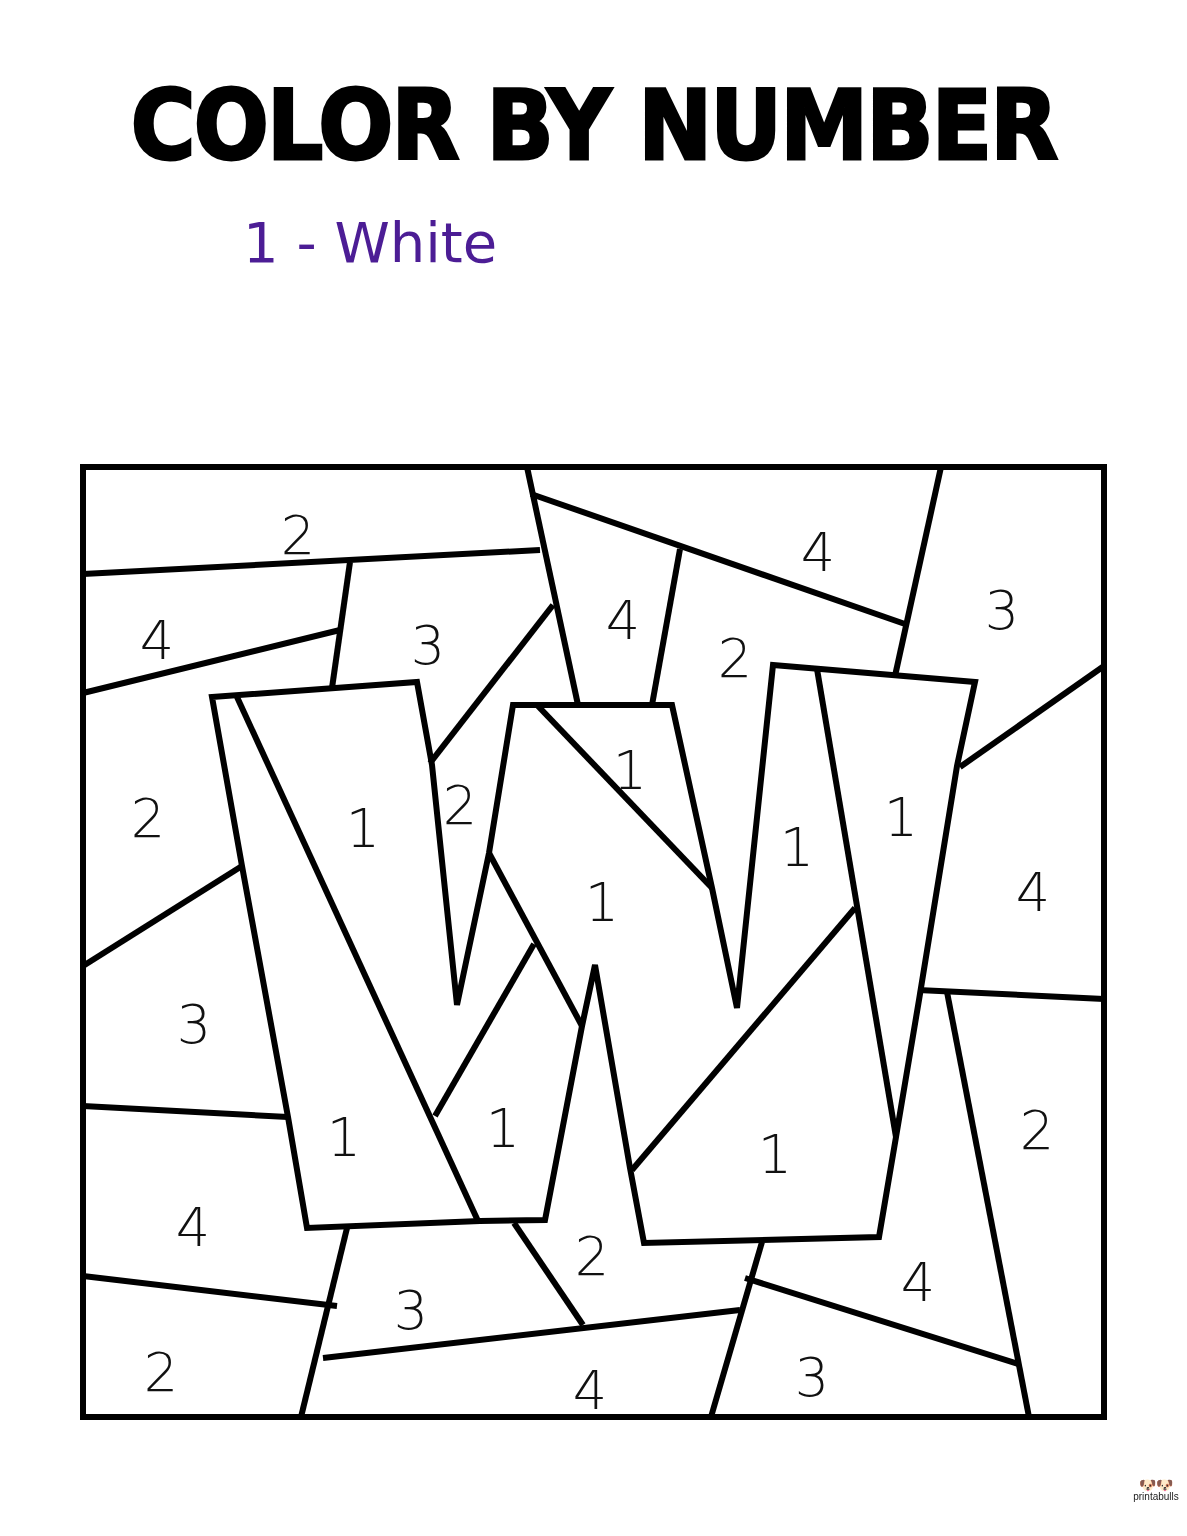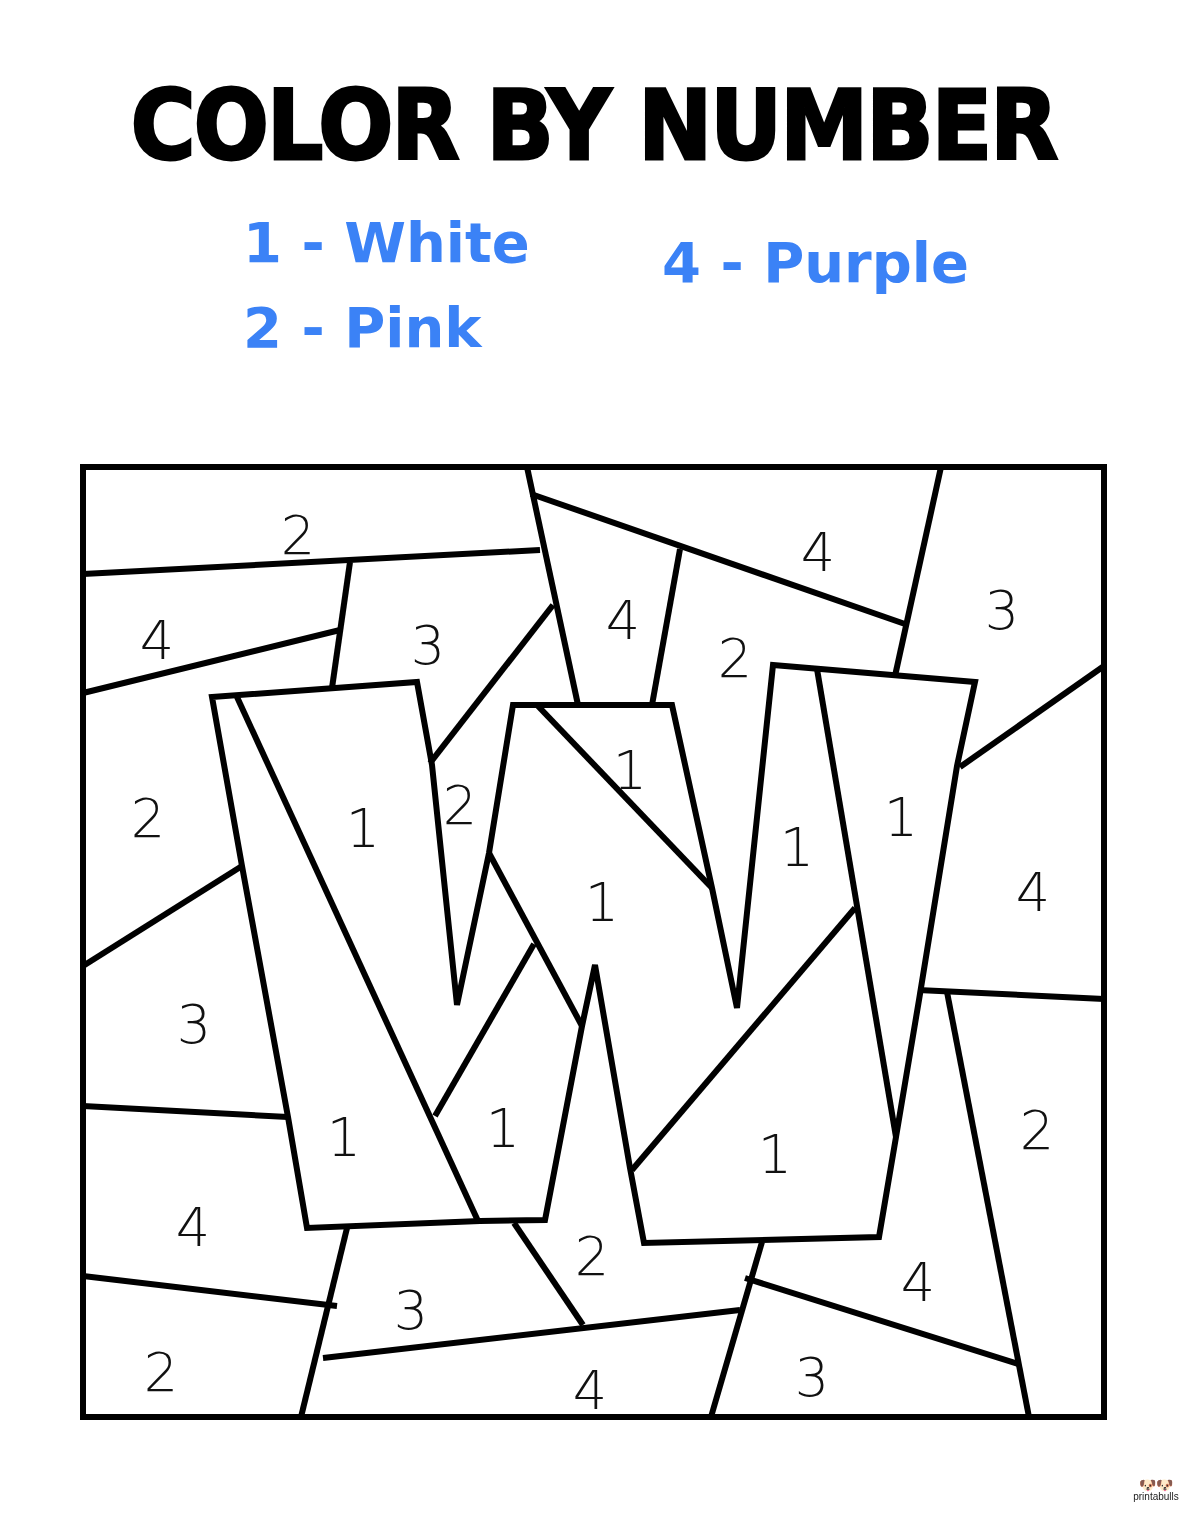--- a/index.html
+++ b/index.html
@@ -3,39 +3,37 @@
   <meta charset="utf-8">
   <style>
     html, body { margin: 0; padding: 0; background: #ffffff; }
     body { width: 1187px; height: 1536px; position: relative; overflow: hidden; font-family: "Liberation Sans", sans-serif; }
     .title {
       position: absolute; left: 0; width: 1187px; top: 70px; text-align: center;
       font-family: "DejaVu Sans", sans-serif; font-weight: 900; font-size: 96px; letter-spacing: -2px;
       color: #000; transform: scaleX(0.92); transform-origin: center;
       -webkit-text-stroke: 3px #000;
     }
-    .legend { position: absolute; font-family: "DejaVu Sans", sans-serif; font-weight: 700; font-size: 56px; color: #3b82f6; }
+    .legend { position: absolute; font-family: "DejaVu Sans", sans-serif; font-weight: 400; font-size: 56px; color: #4c1d95; }
     .legend span { display: block; white-space: nowrap; }
     #puzzle { position: absolute; left: 0; top: 0; }
     .num { font-family: "DejaVu Sans", sans-serif; font-weight: 200; font-size: 54px; fill: #111; }
     .logo { position: absolute; left: 1128px; top: 1478px; width: 56px; text-align: center; }
     .logo .dogs { font-size: 14px; line-height: 14px; letter-spacing: -1px; }
     .logo .brand { font-family: Liberation Sans, sans-serif; font-size: 10px; color: #222; line-height: 10px; }
   </style>
 </head>
 <body>
 
 <div class="title">COLOR BY NUMBER</div>
 
 <div class="legend" style="left:243px; top:210px;">
   <span>1 - White</span>
-  <span style="margin-top:20px;">2 - Pink</span>
 </div>
 <div class="legend" style="left:662px; top:210px;">
-  <span style="margin-top:20px;">4 - Purple</span>
 </div>
 
 <svg id="puzzle" width="1187" height="1536" viewBox="0 0 1187 1536">
   <g fill="none" stroke="#000" stroke-width="6" stroke-linejoin="miter" stroke-linecap="butt">
 
     <rect x="83" y="467" width="1021" height="950"></rect>
 
     <polyline points="83,574 540,550"></polyline>
     <polyline points="527,467 578,705"></polyline>
     <polyline points="531,494 905,624"></polyline>

